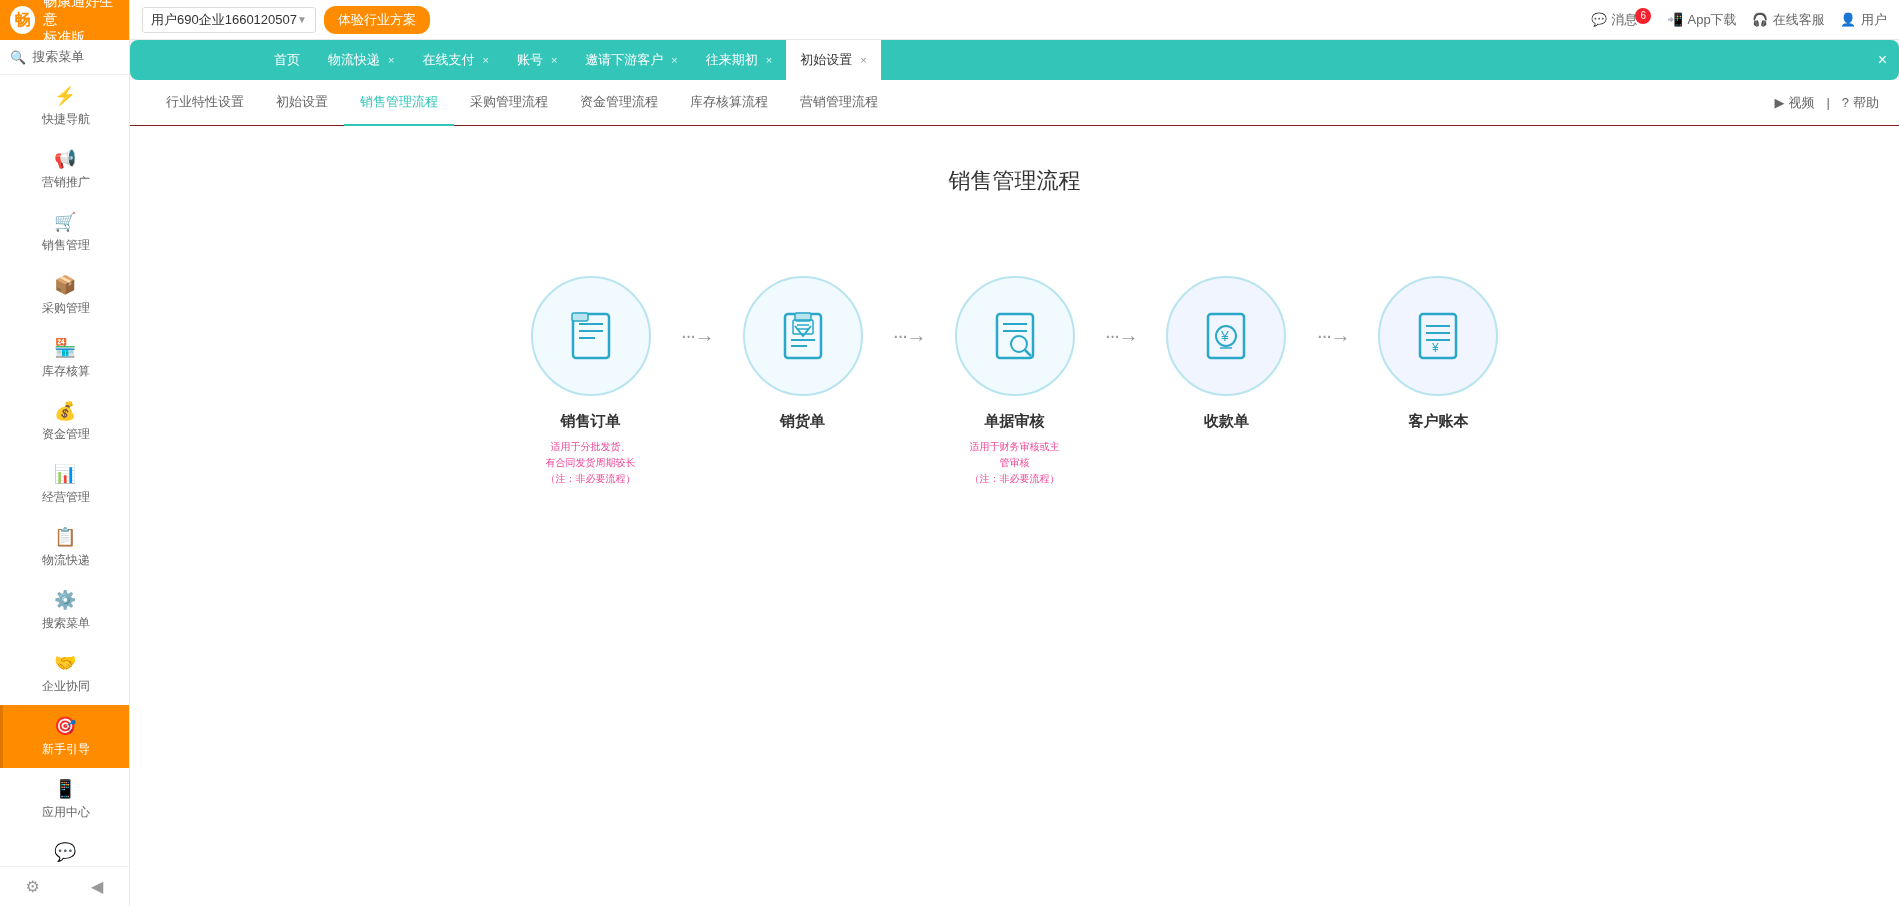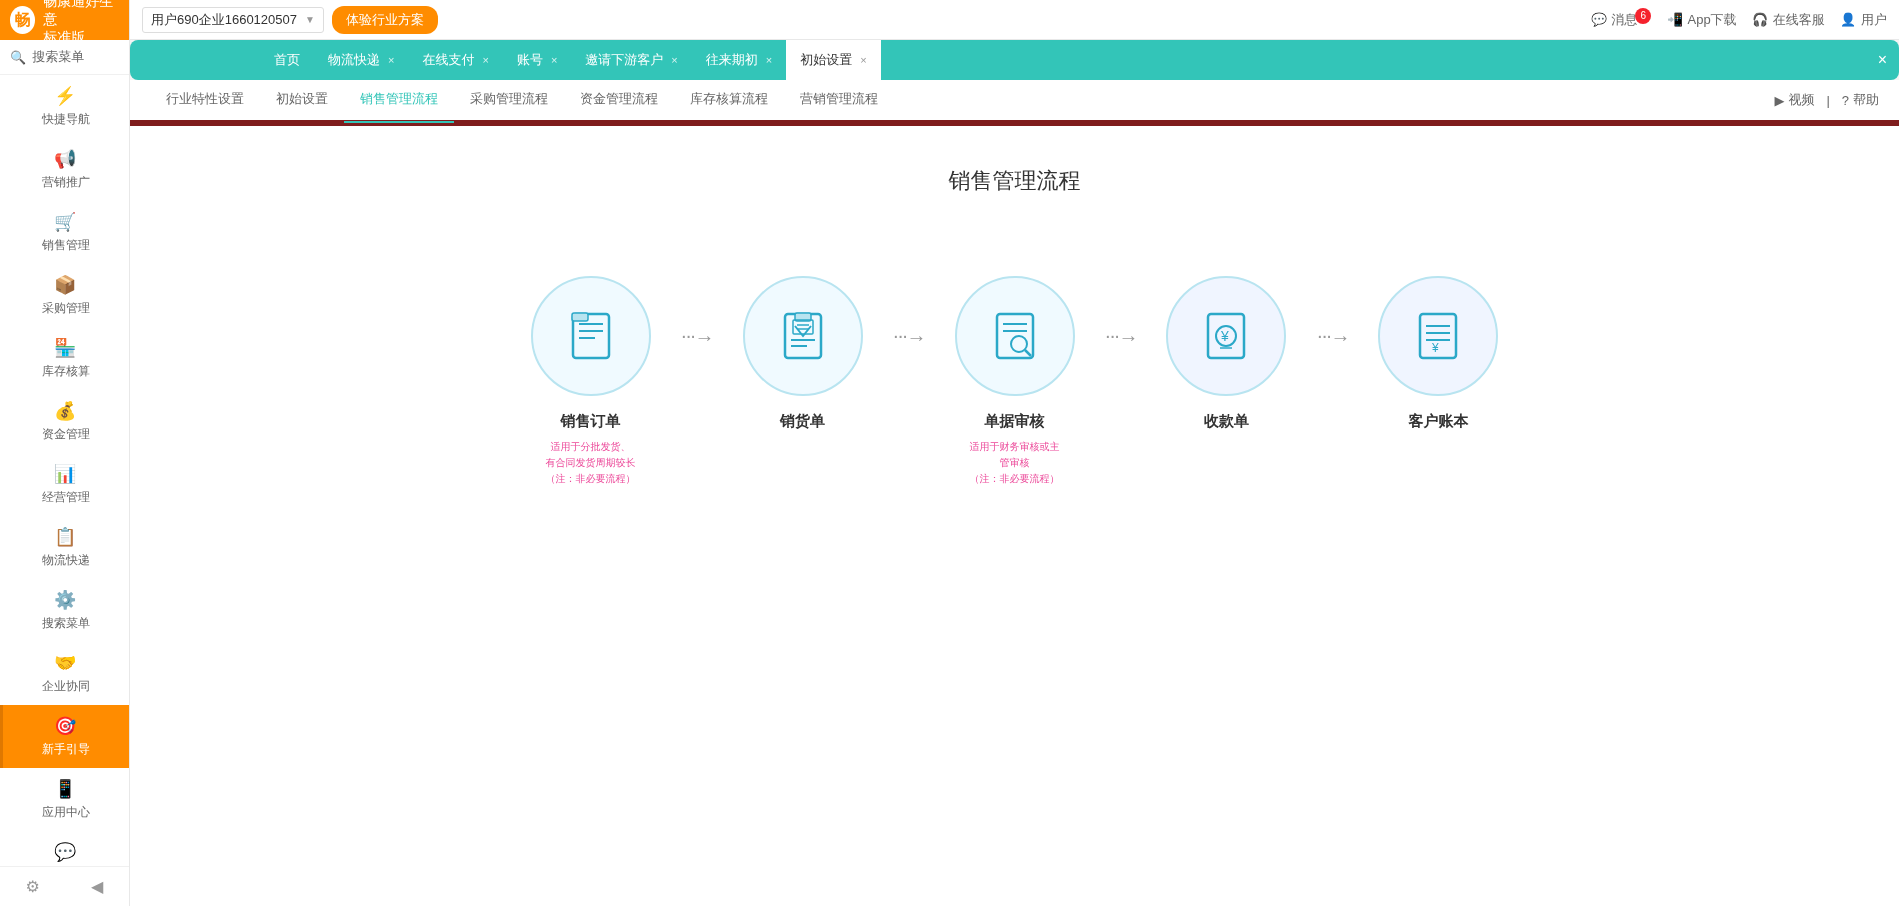--- a/index.html
+++ b/index.html
@@ -15,21 +15,21 @@
       justify-content: space-between;
       padding: 0 12px;
       position: fixed;
       top: 0;
       left: 0;
       right: 0;
       z-index: 100;
     }
     .top-bar-left { display: flex; align-items: center; gap: 8px; }
     .user-select {
-      display: flex; align-items: center; gap: 8px;
+      display: flex; align-items: center; gap: 0;
       border: 1px solid #ddd; border-radius: 3px;
       padding: 3px 8px; cursor: pointer; background: #fff;
       color: #333; font-size: 13px;
     }
     .user-select .arrow { color: #999; font-size: 10px; }
     .btn-experience {
       background: #ff8c00; color: #fff; border: none;
       padding: 5px 14px; border-radius: 12px; cursor: pointer; font-size: 13px;
     }
     .top-bar-right { display: flex; align-items: center; gap: 16px; color: #666; font-size: 13px; }
@@ -116,21 +116,21 @@
       margin-top: 80px;
       background: #fff;
       min-height: calc(906px - 80px);
     }
 
     
     .sub-tabs {
       display: flex;
       align-items: center;
       padding: 0 20px;
-      border-bottom: 6px solid #7f1d1d;
+      border-bottom: 1px solid #7f1d1d;
       height: 46px;
       background: #fff;
     }
     .sub-tab {
       padding: 0 16px;
       height: 46px;
       display: flex;
       align-items: center;
       cursor: pointer;
       color: #666;

